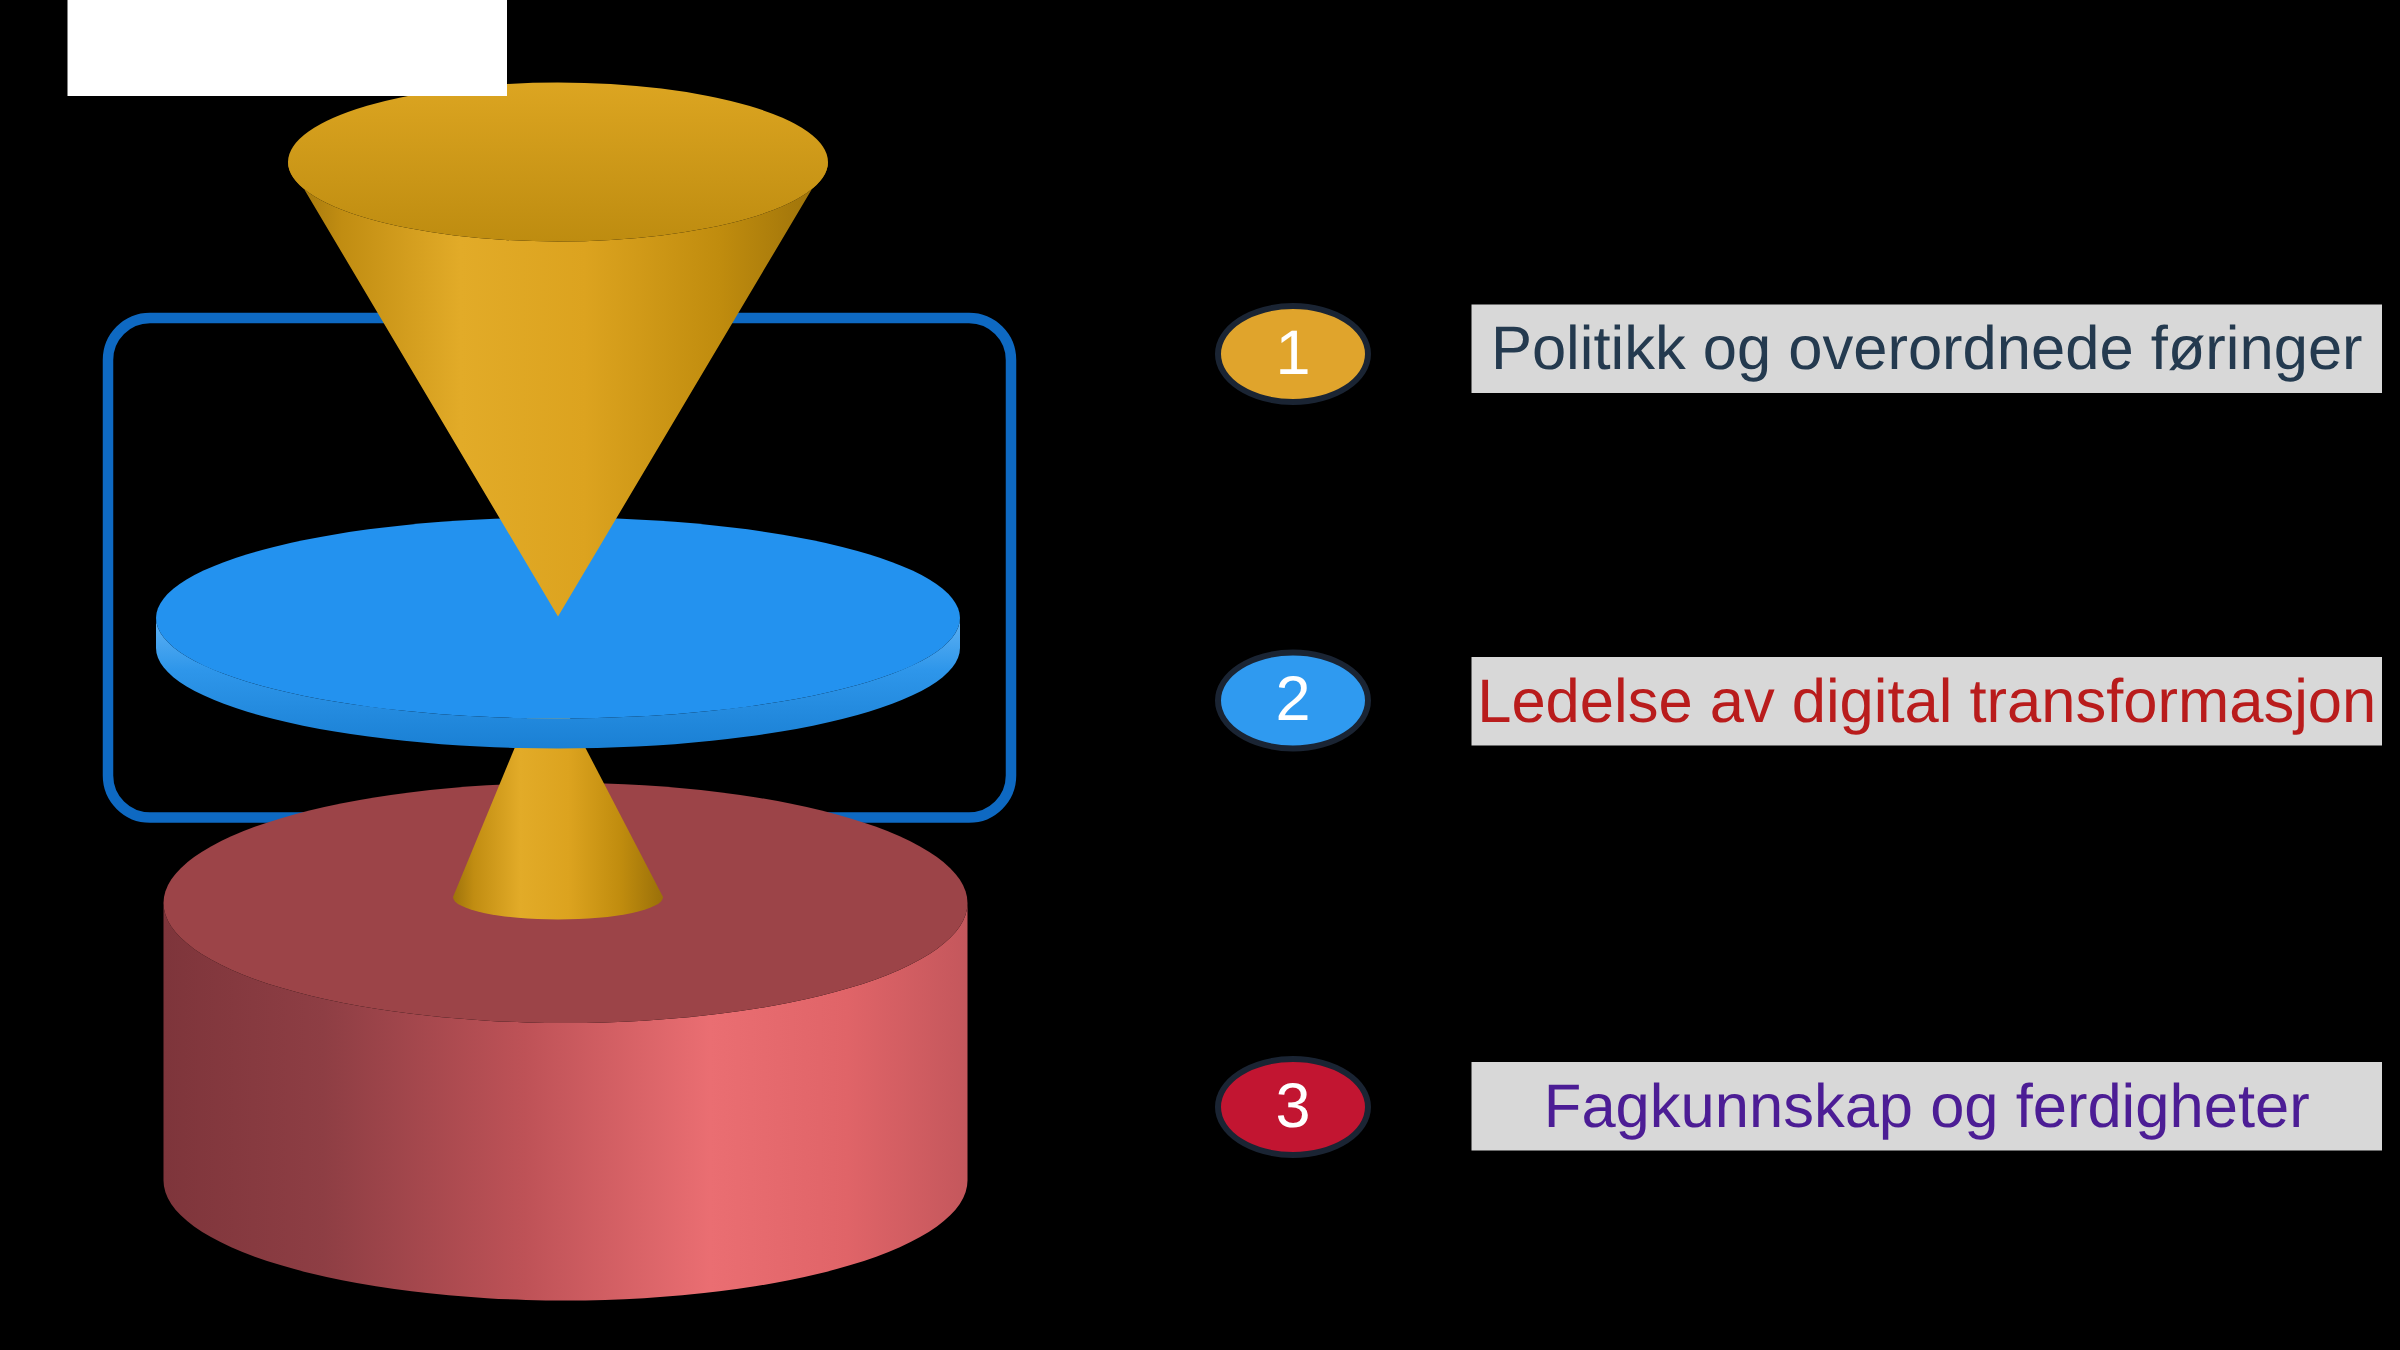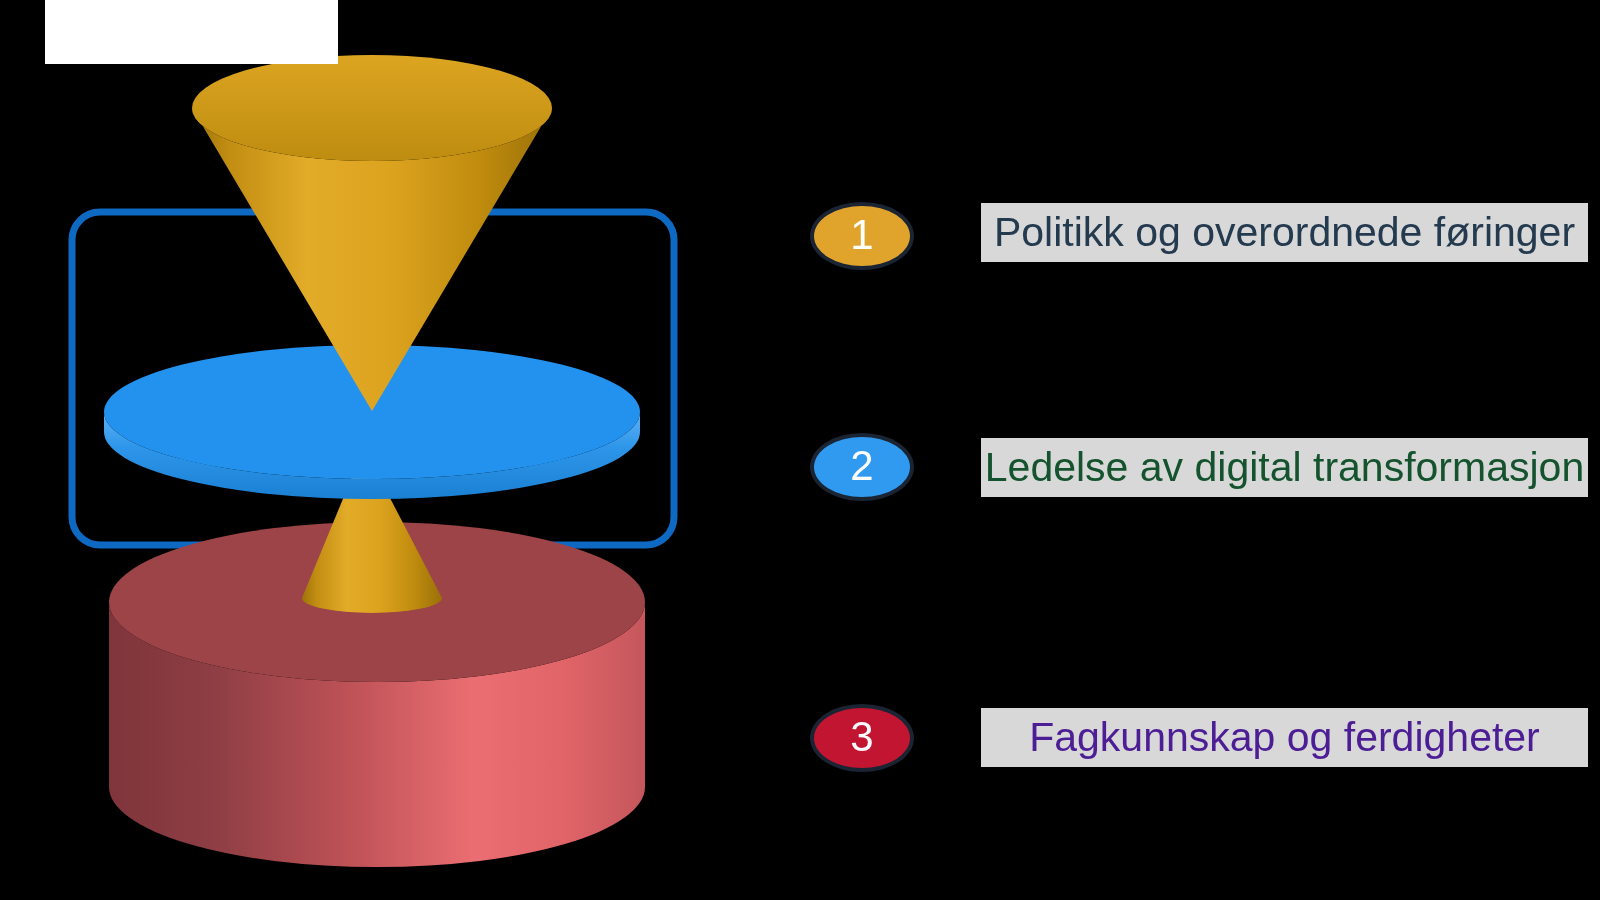--- a/index.html
+++ b/index.html
@@ -82,20 +82,20 @@
   </svg>
 
   <div class="legend-badge badge-1" style="background-color: rgb(224, 164, 44); border-color: rgb(26, 36, 51);">
     <span class="num" style="color: rgb(255, 255, 255);">1</span>
   </div>
   <div class="legend-bar bar-1" style="background-color: rgb(216, 216, 216); color: rgb(36, 58, 79);">Politikk og overordnede føringer</div>
 
   <div class="legend-badge badge-2" style="background-color: rgb(47, 154, 240); border-color: rgb(26, 36, 51);">
     <span class="num" style="color: rgb(255, 255, 255);">2</span>
   </div>
-  <div class="legend-bar bar-2" style="background-color: rgb(216, 216, 216); color: #14532d;">Ledelse av digital transformasjon</div>
+  <div class="legend-bar bar-2" style="background-color: rgb(216, 216, 216); color: #b91c1c;">Ledelse av digital transformasjon</div>
 
   <div class="legend-badge badge-3" style="background-color: rgb(194, 21, 49); border-color: rgb(26, 36, 51);">
     <span class="num" style="color: rgb(255, 255, 255);">3</span>
   </div>
   <div class="legend-bar bar-3" style="background-color: rgb(216, 216, 216); color: #4c1d95;">Fagkunnskap og ferdigheter</div>
 
 </div>
 
 </body></html>

